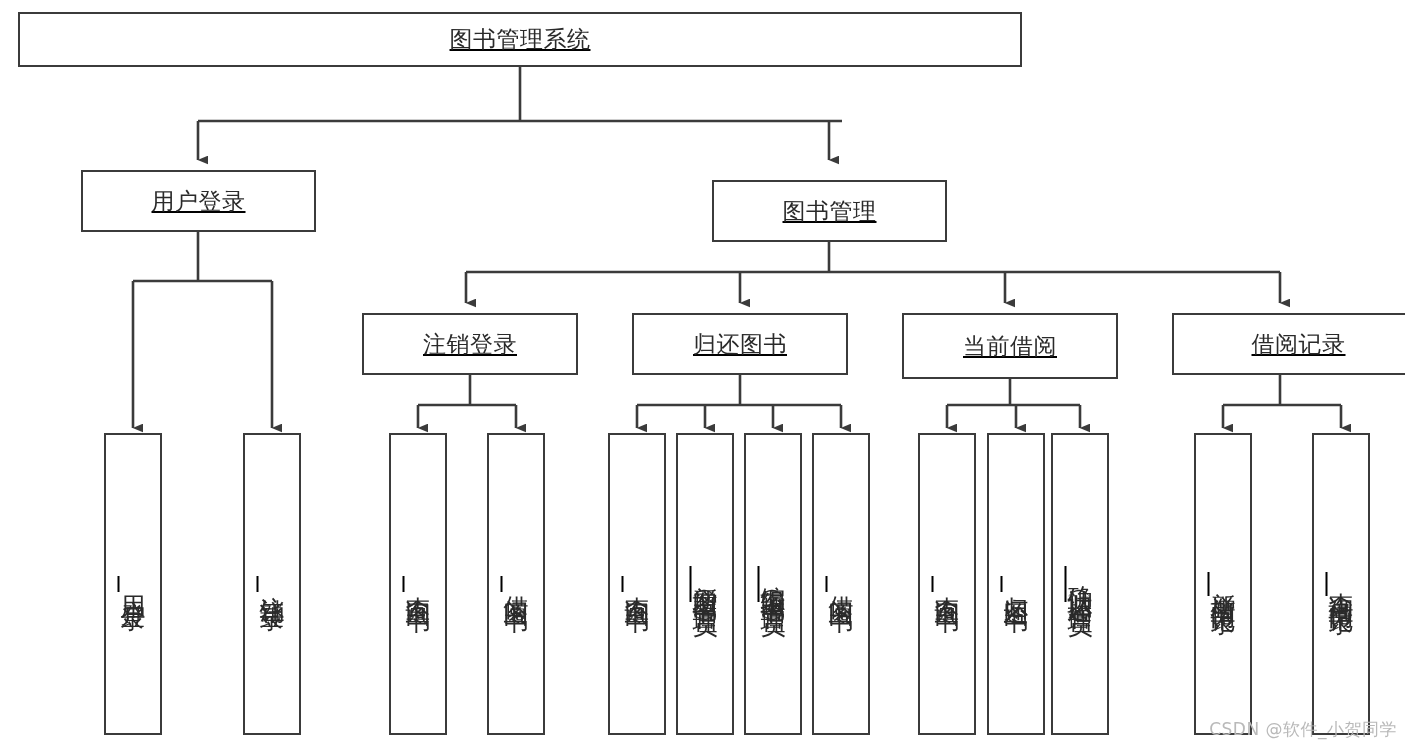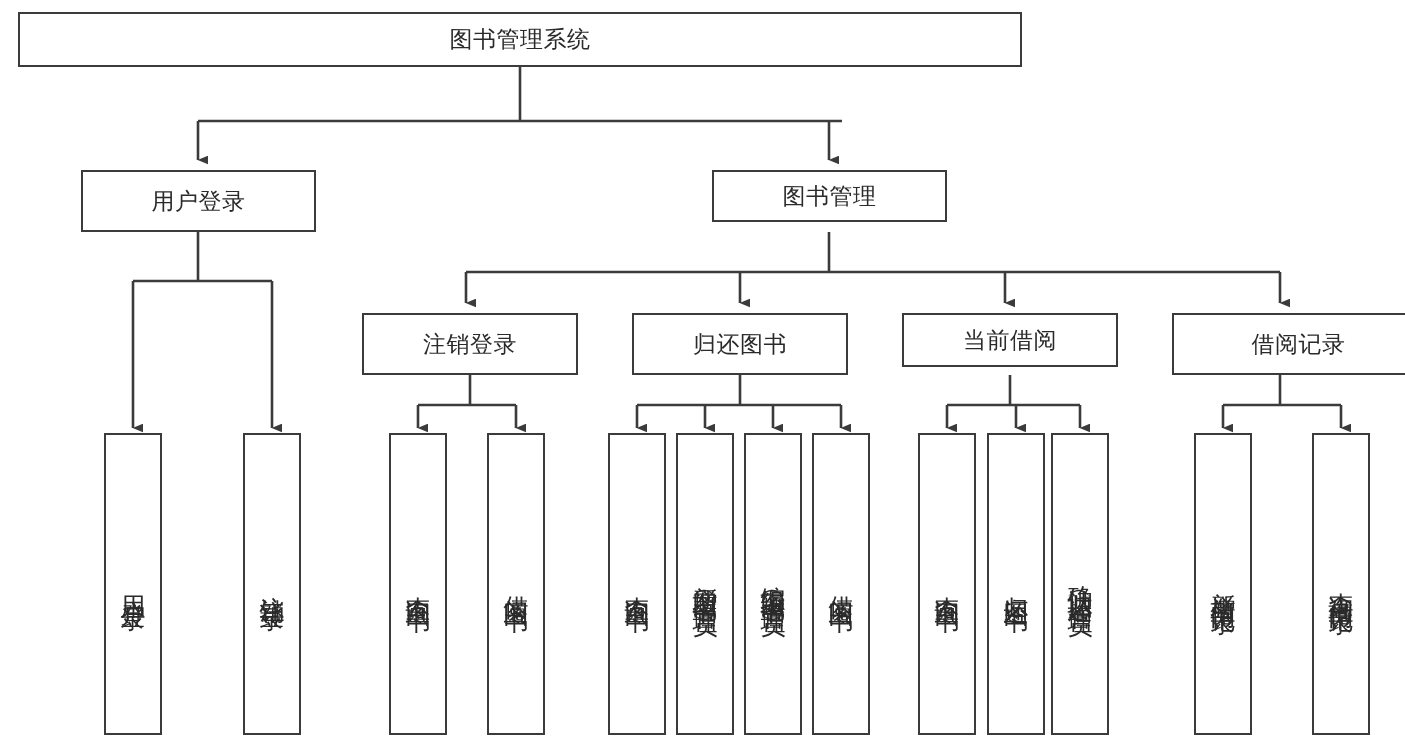--- a/index.html
+++ b/index.html
@@ -28,20 +28,21 @@
   }
   .node {
     position: absolute;
     box-sizing: border-box;
     background: #ffffff;
     border: 2.5px solid #3b3b3b;
     display: flex;
     align-items: center;
     justify-content: center;
     overflow: hidden;
+    text-decoration: underline;
   }
   .node-label {
     color: #2a2a2a;
     line-height: 1.15;
     text-align: center;
     white-space: pre;
   }
   .node.horiz .node-label {
     font-size: 23px;
     letter-spacing: 0.5px;
@@ -128,33 +129,33 @@
   </svg>
 
   <div class="node root horiz" style="left:18px; top:12px; width:1004px; height:55px;">
     <span class="node-label">图书管理系统</span>
   </div>
 
   <div class="node horiz" style="left:81px; top:170px; width:235px; height:62px;">
     <span class="node-label">用户登录</span>
   </div>
 
-  <div class="node horiz" style="left:712px; top:170px; width:235px; height:52px;">
+  <div class="node horiz" style="left:712px; top:180px; width:235px; height:62px;">
     <span class="node-label">图书管理</span>
   </div>
 
   <div class="node horiz" style="left:362px; top:313px; width:216px; height:62px;">
     <span class="node-label">注销登录</span>
   </div>
 
   <div class="node horiz" style="left:632px; top:313px; width:216px; height:62px;">
     <span class="node-label">归还图书</span>
   </div>
 
-  <div class="node horiz" style="left:902px; top:313px; width:216px; height:54px;">
+  <div class="node horiz" style="left:902px; top:313px; width:216px; height:66px;">
     <span class="node-label">当前借阅</span>
   </div>
 
   <div class="node horiz" style="left:1172px; top:313px; width:253px; height:62px;">
     <span class="node-label">借阅记录</span>
   </div>
 
   <div class="node vert" style="left:104px; top:433px; width:58px; height:302px;">
     <span class="node-label">用户登录</span>
   </div>
@@ -200,14 +201,15 @@
   </div>
 
   <div class="node vert" style="left:1194px; top:433px; width:58px; height:302px;">
     <span class="node-label">新增借阅记录</span>
   </div>
 
   <div class="node vert" style="left:1312px; top:433px; width:58px; height:302px;">
     <span class="node-label">查询借阅记录</span>
   </div>
 
+  <div class="watermark">CSDN @软件_小贺同学</div>
 
 </div>
 
 </body></html>

